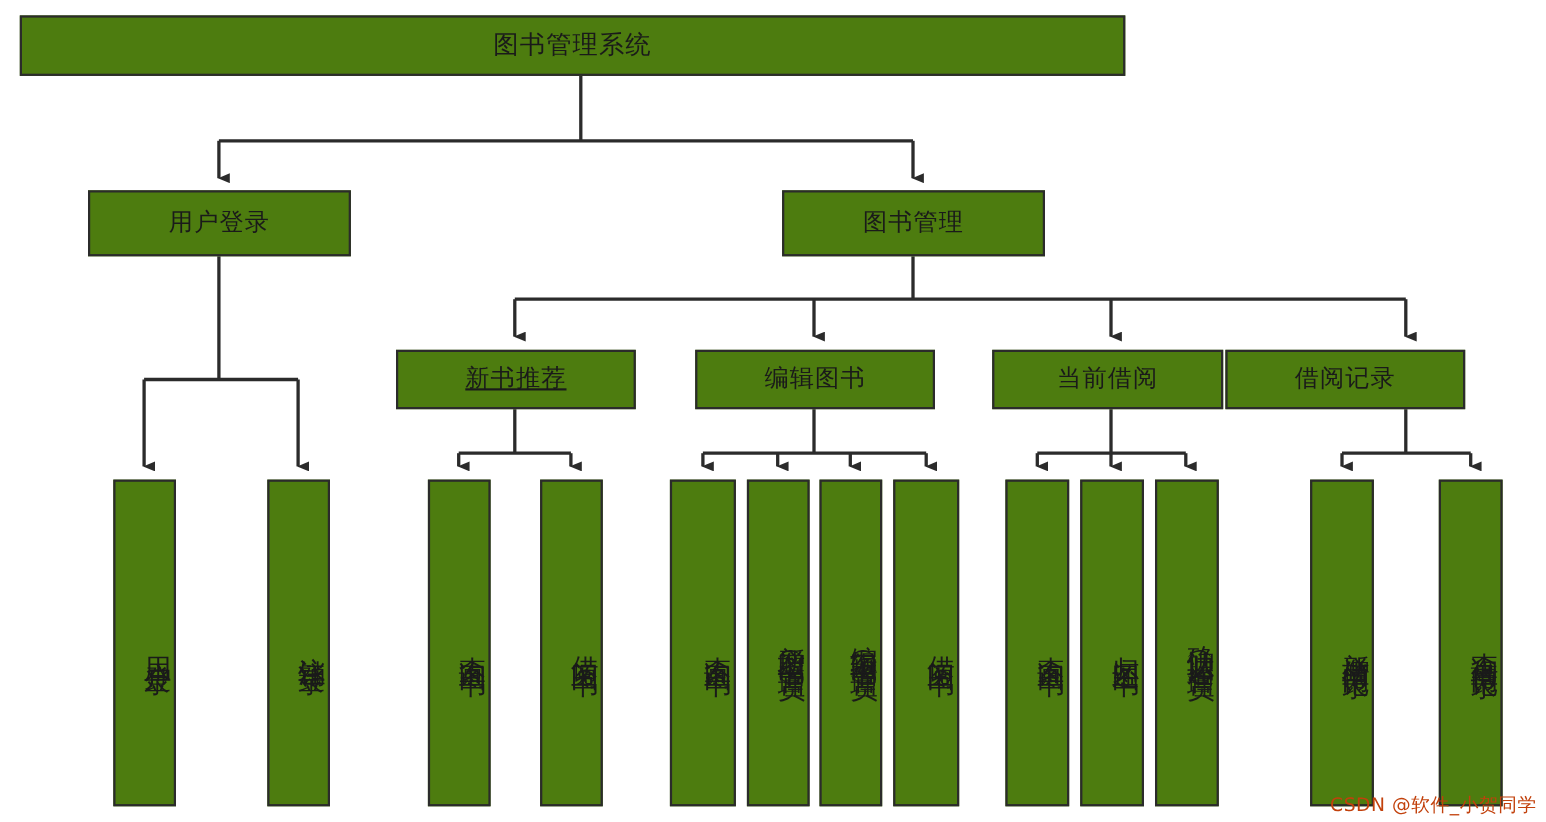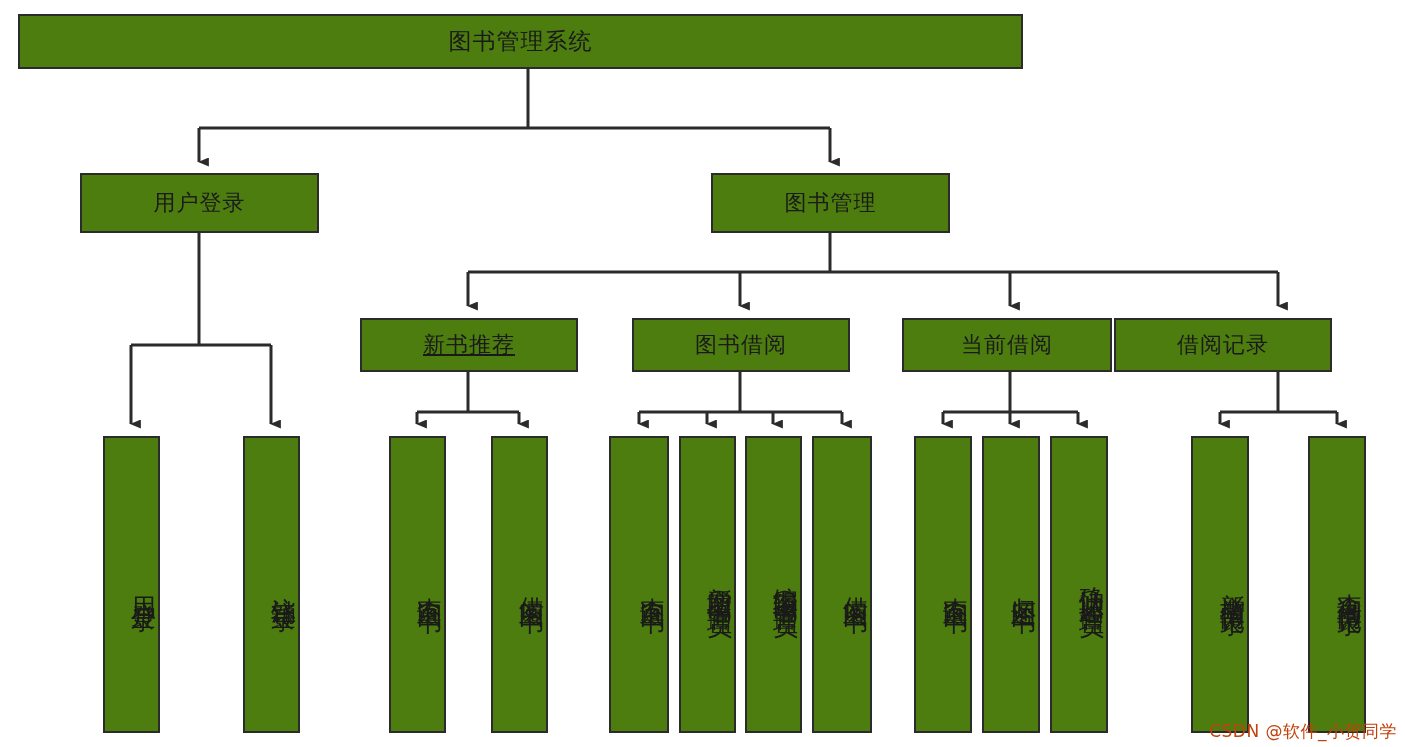--- a/index.html
+++ b/index.html
@@ -140,21 +140,21 @@
 
   <div class="node horiz" style="left:711px; top:173px; width:239px; height:60px;">
     <span>图书管理</span>
   </div>
 
   <div class="node horiz" style="left:360px; top:318px; width:218px; height:54px;text-decoration:underline;">
     <span>新书推荐</span>
   </div>
 
   <div class="node horiz" style="left:632px; top:318px; width:218px; height:54px;">
-    <span>图书借阅</span>
+    <span>编辑图书</span>
   </div>
 
   <div class="node horiz" style="left:902px; top:318px; width:210px; height:54px;">
     <span>当前借阅</span>
   </div>
 
   <div class="node horiz" style="left:1114px; top:318px; width:218px; height:54px;text-align:center;">
     <span>借阅记录</span>
   </div>
 

